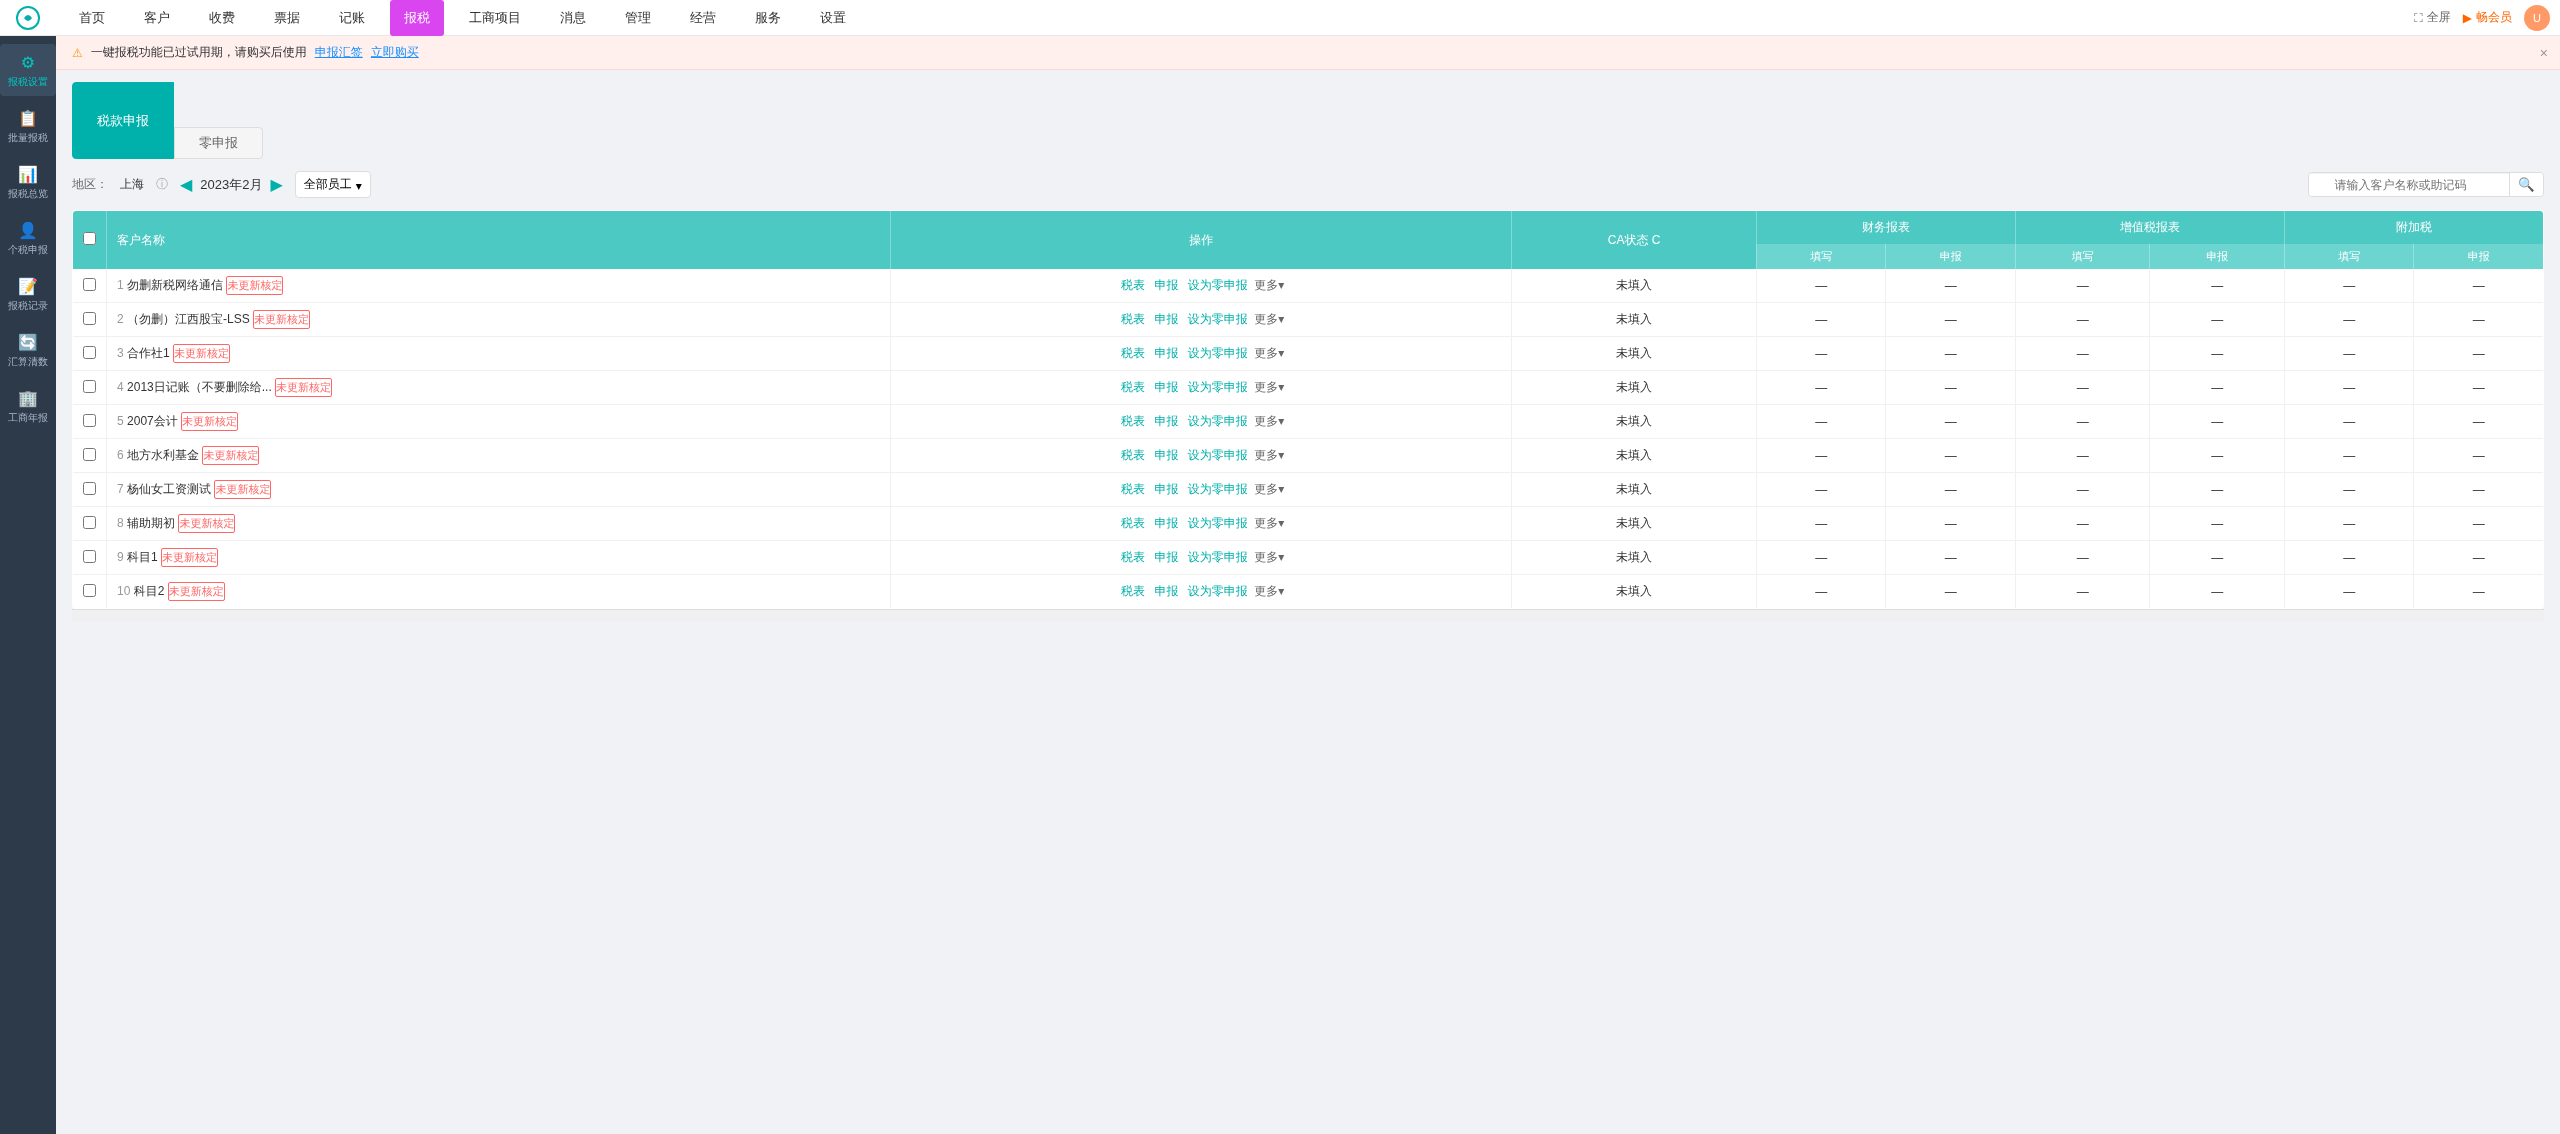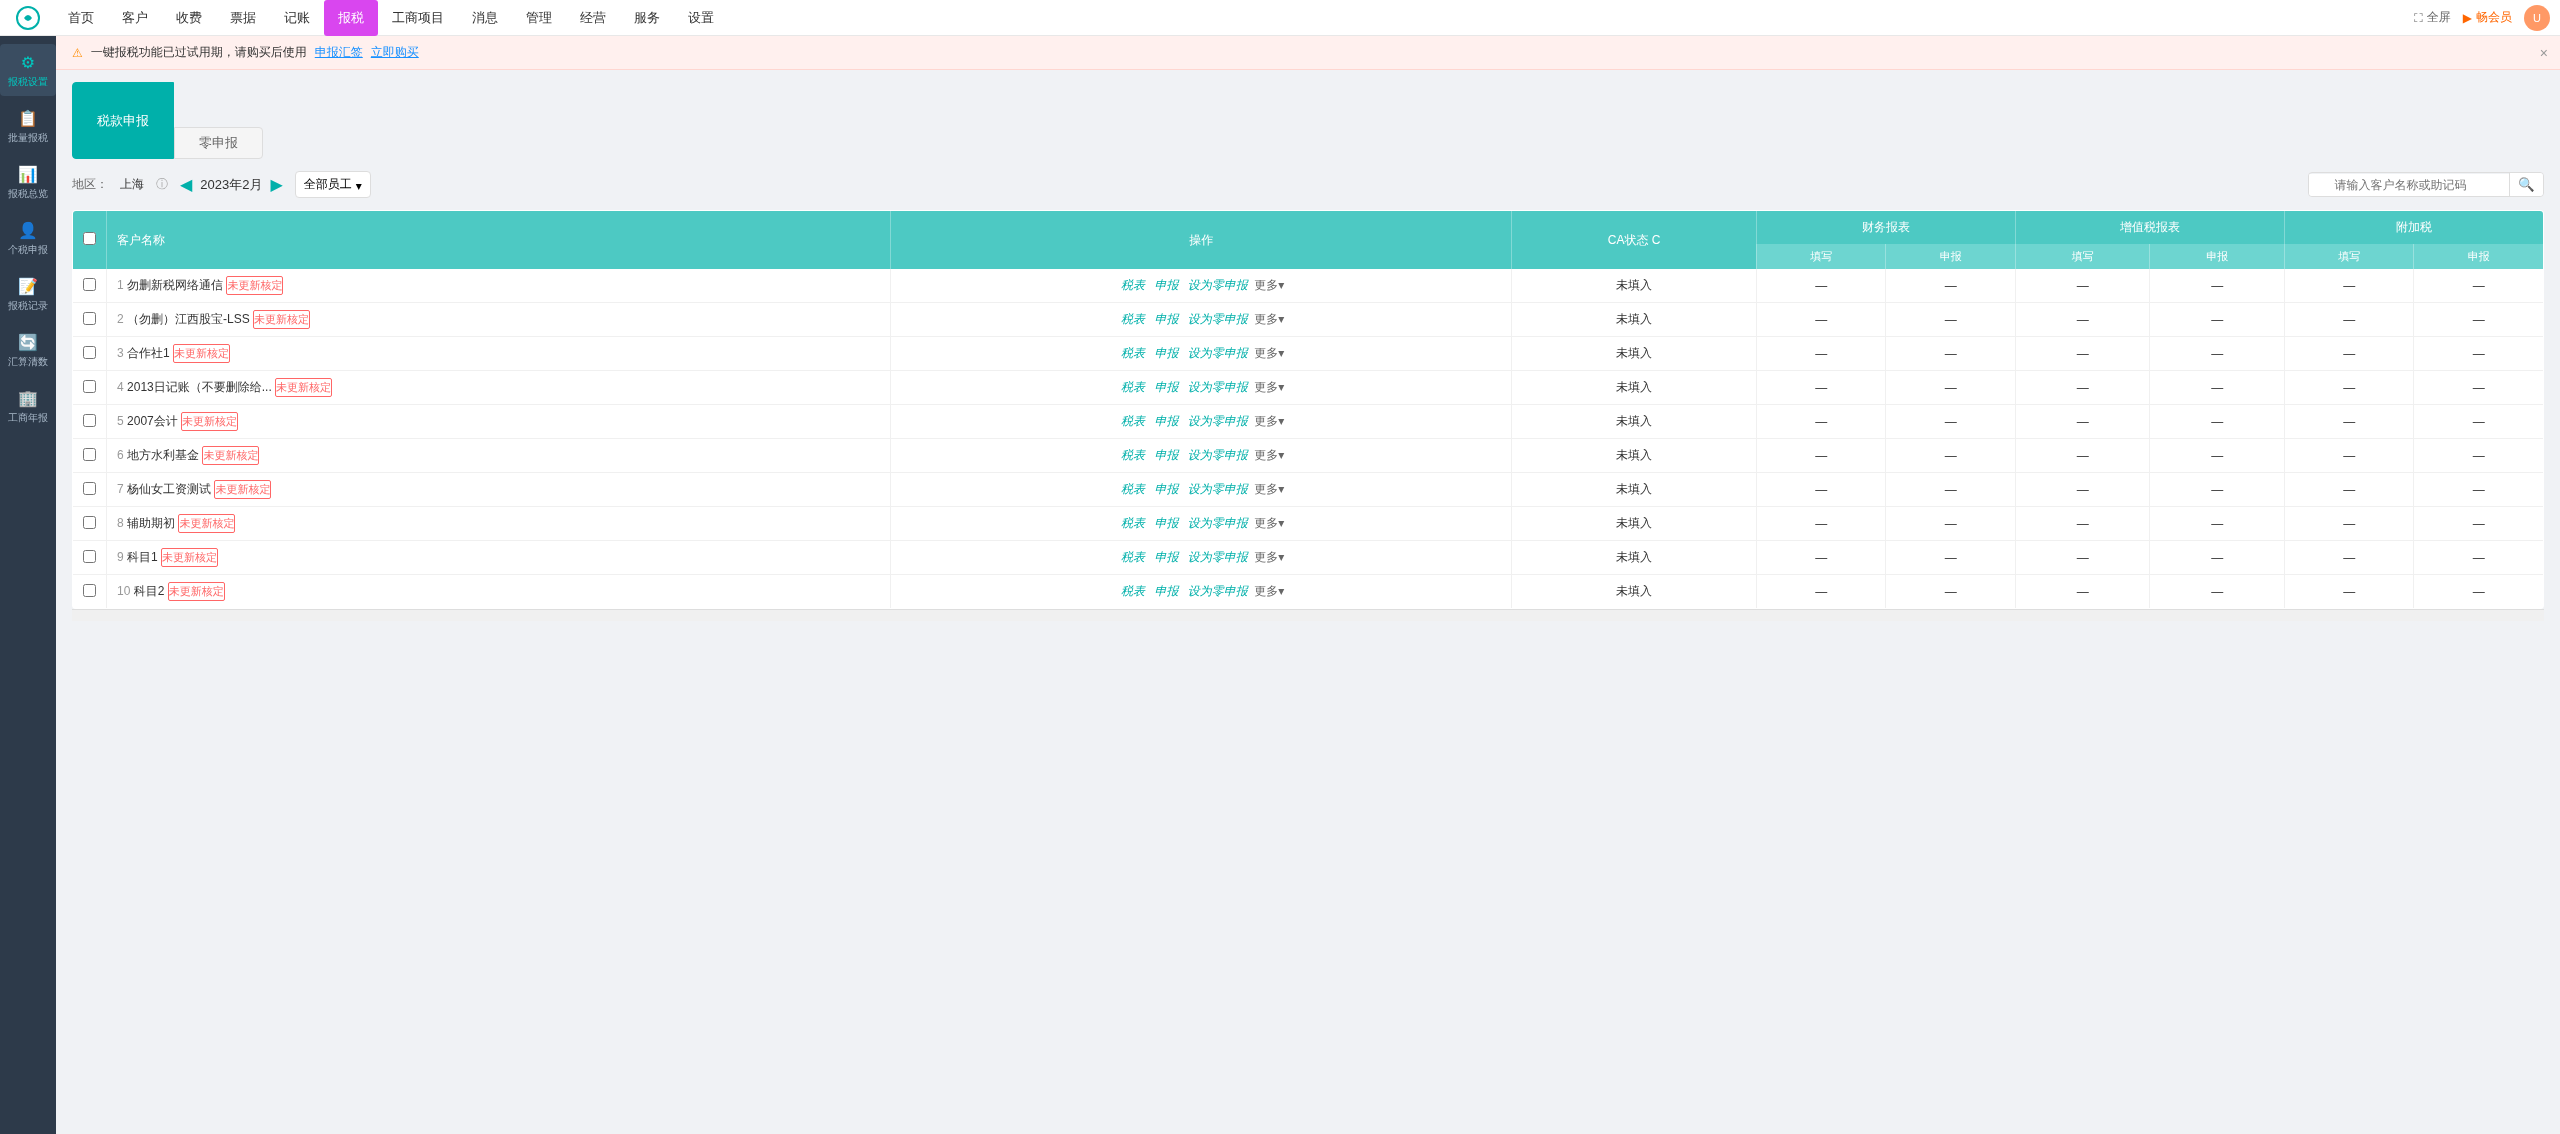--- a/index.html
+++ b/index.html
@@ -1,19 +1,19 @@
 <!DOCTYPE html>
 <html><head>
   <meta charset="utf-8">
   <style>
     * { box-sizing: border-box; margin: 0; padding: 0; }
     body { font-family: 'Microsoft YaHei', Arial, sans-serif; font-size: 12px; background: #f0f2f5; display: flex; flex-direction: column; height: 100vh; overflow: hidden; }
 
     
-    .top-nav { background: #fff; height: 36px; display: flex; align-items: center; border-bottom: 1px solid #e8e8e8; padding: 0 10px; position: relative; z-index: 100; }
+    .top-nav { background: #fff; height: 36px; display: flex; align-items: center; border-bottom: 1px solid #e8e8e8; padding: 0 10px; position: relative; z-index: 100; gap: 11px; }
     .top-nav .logo { width: 36px; height: 36px; display: flex; align-items: center; justify-content: center; margin-right: 8px; }
     .top-nav .logo svg { width: 24px; height: 24px; }
     .nav-item { padding: 0 14px; height: 36px; line-height: 36px; color: #333; cursor: pointer; font-size: 13px; }
     .nav-item.active { background: #d946ef; color: #fff; border-radius: 3px; }
     .top-nav-right { margin-left: auto; display: flex; align-items: center; gap: 12px; font-size: 12px; color: #666; }
     .top-nav-right .fullscreen-btn { display: flex; align-items: center; gap: 4px; cursor: pointer; }
     .top-nav-right .upgrade-btn { display: flex; align-items: center; gap: 4px; cursor: pointer; color: #ff6600; }
     .top-nav-right .avatar { width: 26px; height: 26px; border-radius: 50%; background: #ff9966; display: flex; align-items: center; justify-content: center; color: #fff; font-size: 11px; cursor: pointer; }
 
     
@@ -73,21 +73,21 @@
     .data-table { width: 100%; border-collapse: collapse; background: #fff; border: 1px solid #e8e8e8; border-radius: 4px; overflow: hidden; }
     .data-table thead tr th { background: #4dc9c3; color: #fff; padding: 8px 10px; text-align: center; font-weight: normal; font-size: 12px; border-right: 1px solid rgba(255,255,255,0.3); white-space: nowrap; }
     .data-table thead tr.sub-header th { background: #6dd5d0; font-size: 11px; padding: 5px 8px; }
     .data-table tbody tr { border-bottom: 1px solid #f0f0f0; }
     .data-table tbody tr td { padding: 7px 10px; text-align: center; font-size: 12px; color: #333; border-right: 1px solid #f0f0f0; white-space: nowrap; }
     .data-table tbody tr td.name-cell { text-align: left; }
     .checkbox-cell { width: 30px; }
     .checkbox-cell input[type="checkbox"] { cursor: pointer; }
     .row-number { color: #999; }
     .status-badge { display: inline-block; padding: 1px 0; border-radius: 2px; font-size: 11px; border: 1px solid #ff6666; color: #ff6666; background: #fff; }
-    .op-link { color: #00b0aa; cursor: pointer; margin: 16px 3px; font-style: italic; }
+    .op-link { color: #00b0aa; cursor: pointer; margin: 16px 3px; }
     .op-more { color: #666; cursor: pointer; }
     .ca-status { color: #999; }
     .dash-cell { color: #bbb; }
     .unfilled { color: #999; font-size: 11px; }
 
     
     .scroll-bar { height: 12px; background: #f0f0f0; border-top: 1px solid #ddd; }
   </style>
 </head>
 <body>

